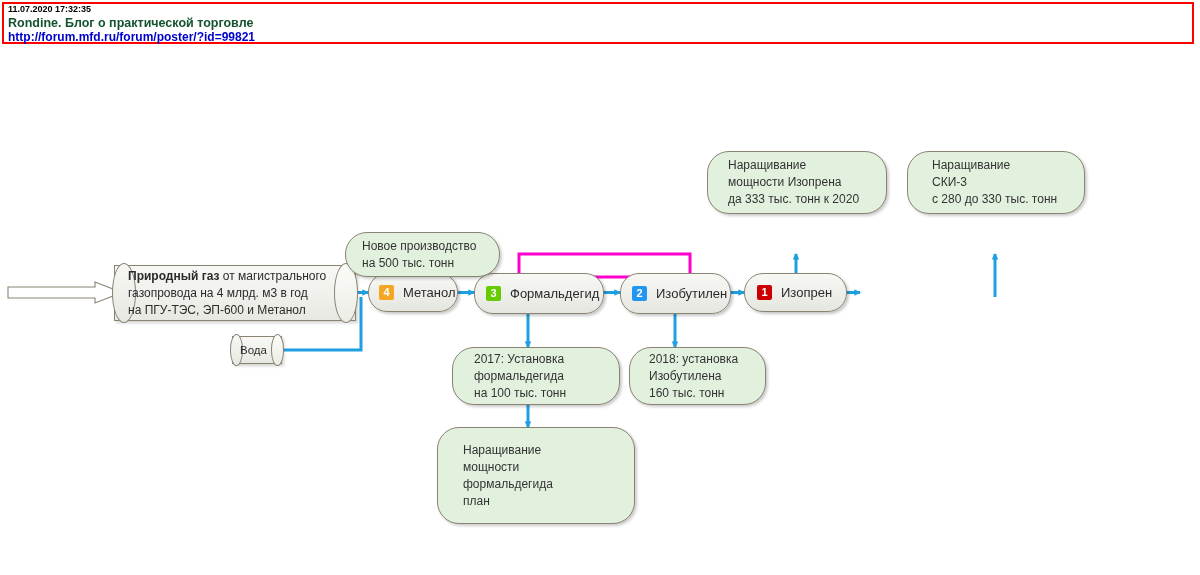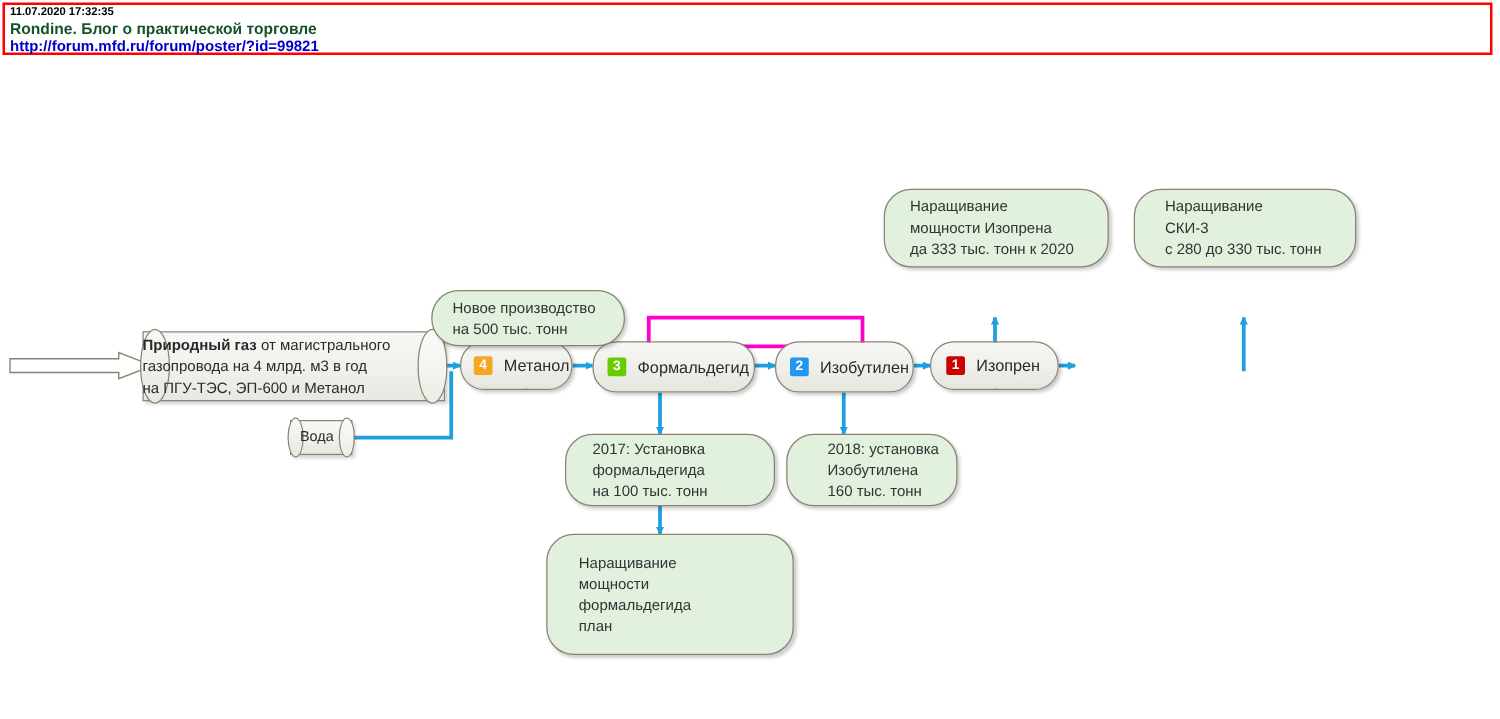--- a/index.html
+++ b/index.html
@@ -109,21 +109,21 @@
 
     <path d="M519,266 L519,210 L690,210 L690,256" stroke="#ff00cc" stroke-width="3" fill="none" marker-end="url(#am)"></path>
 
     <path d="M668,266 L668,233 L536,233 L536,256" stroke="#ff00cc" stroke-width="3" fill="none" marker-end="url(#am)"></path>
   </svg>
 
   <div class="cyl" style="left:114px;top:221px;width:242px;height:56px;">
     <div class="body"></div>
     <div class="capR" style="width:24px;"></div>
     <div class="capL" style="width:24px;"></div>
-    <div class="txt" style="">
+    <div class="txt" style="padding-left:14px;">
       <div class="ln">
         <b>Природный газ</b><span> от магистрального</span>
       </div>
       <div class="ln">газопровода на 4 млрд. м3 в год</div>
       <div class="ln">на ПГУ-ТЭС, ЭП-600 и Метанол</div>
     </div>
   </div>
 
   <div class="cyl" style="left:232px;top:292px;width:50px;height:28px;">
     <div class="body"></div>
@@ -171,21 +171,21 @@
     <div class="ln">СКИ-3</div>
     <div class="ln">с 280 до 330 тыс. тонн</div>
   </div>
 
   <div class="node green" style="left:452px;top:303px;width:168px;height:58px;padding-left:21px;">
     <div class="ln">2017: Установка</div>
     <div class="ln">формальдегида</div>
     <div class="ln">на 100 тыс. тонн</div>
   </div>
 
-  <div class="node green" style="left:629px;top:303px;width:137px;height:58px;padding-left:32px;">
+  <div class="node green" style="left:629px;top:303px;width:137px;height:58px;padding-left:19px;">
     <div class="ln">2018: установка</div>
     <div class="ln">Изобутилена</div>
     <div class="ln">160 тыс. тонн</div>
   </div>
 
   <div class="node green" style="left:437px;top:383px;width:198px;height:97px;padding-left:25px;">
     <div class="ln">Наращивание</div>
     <div class="ln">мощности</div>
     <div class="ln">формальдегида</div>
     <div class="ln">план</div>

